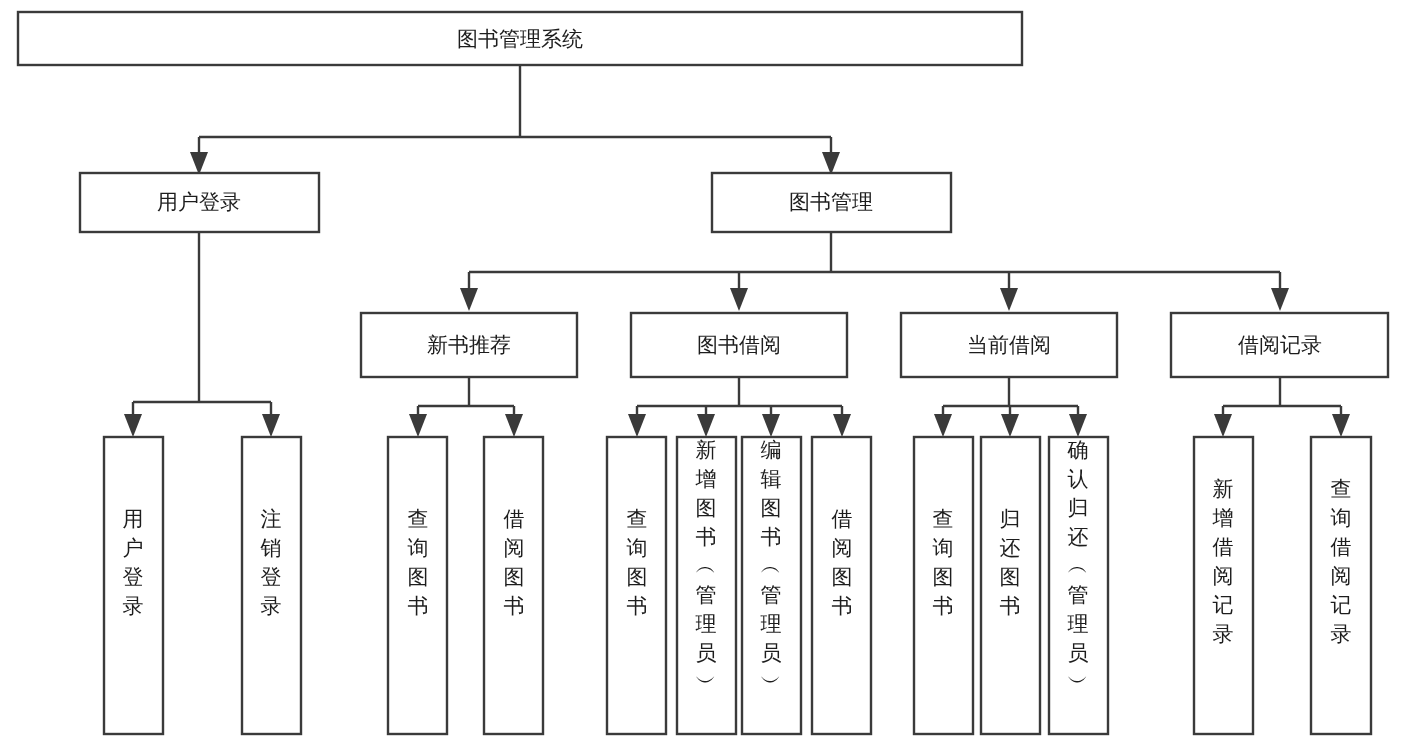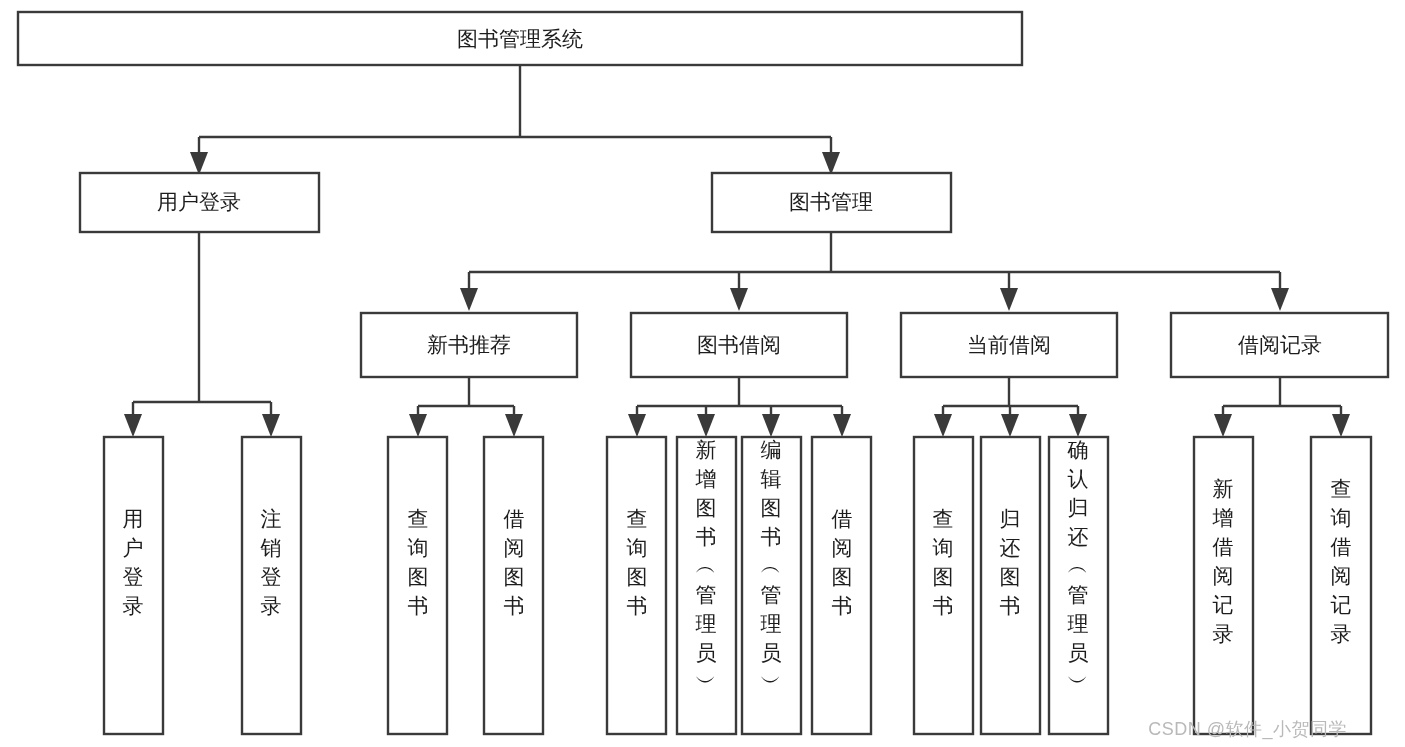--- a/index.html
+++ b/index.html
@@ -235,14 +235,13 @@
     <rect class="node-box" x="1194" y="437" width="59" height="297"></rect>
     <text class="node-label-v" x="1223" y="496"><tspan x="1223" dy="0">新</tspan><tspan x="1223" dy="29">增</tspan><tspan x="1223" dy="29">借</tspan><tspan x="1223" dy="29">阅</tspan><tspan x="1223" dy="29">记</tspan><tspan x="1223" dy="29">录</tspan></text>
   </g>
   <g>
     <rect class="node-box" x="1311" y="437" width="60" height="297"></rect>
     <text class="node-label-v" x="1341" y="496"><tspan x="1341" dy="0">查</tspan><tspan x="1341" dy="29">询</tspan><tspan x="1341" dy="29">借</tspan><tspan x="1341" dy="29">阅</tspan><tspan x="1341" dy="29">记</tspan><tspan x="1341" dy="29">录</tspan></text>
   </g>
 
 </svg>
 
-<div class="watermark">CSDN @软件_小贺同学</div>
 </div>
 
 </body></html>

